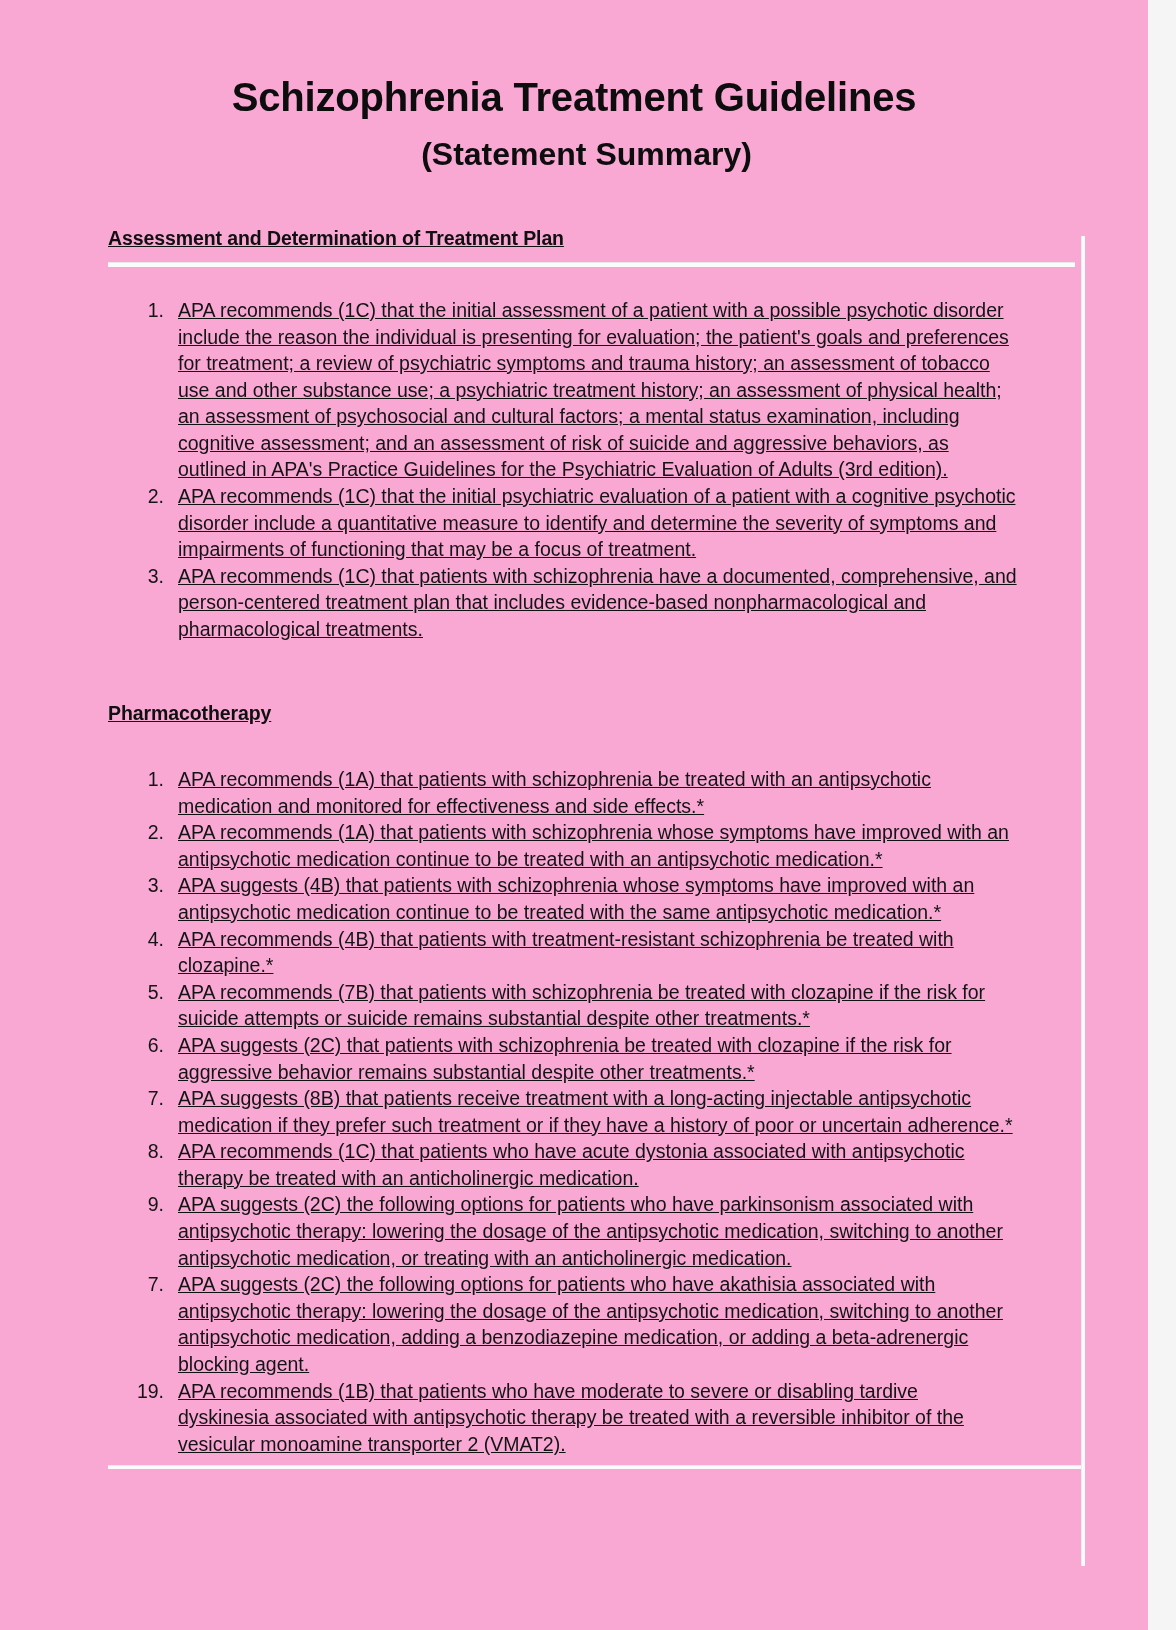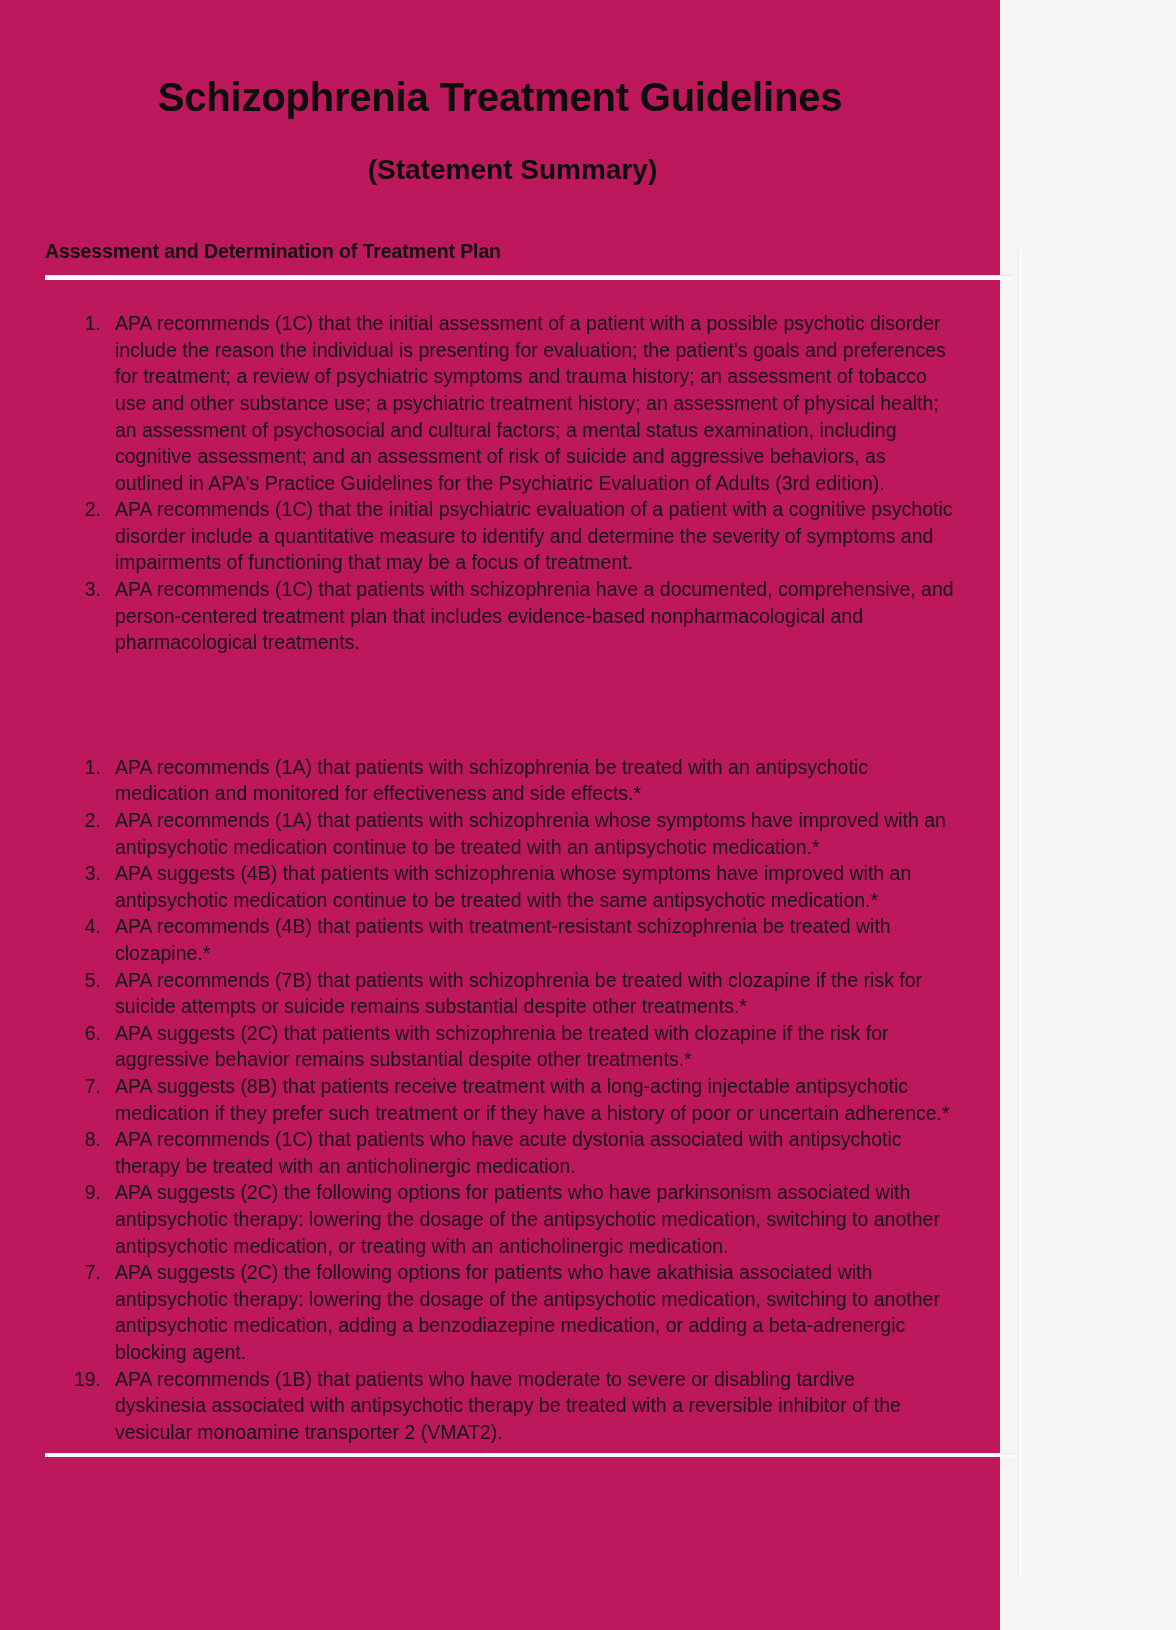--- a/index.html
+++ b/index.html
@@ -12,45 +12,45 @@
     width: 1176px;
     height: 1630px;
     font-family: "Liberation Sans", sans-serif;
     color: #111111;
     -webkit-font-smoothing: antialiased;
     overflow: hidden;
     position: relative;
   }
 
   .page {
-    width: 1000px;
+    width: 1148px;
     height: 1630px;
-    background: #be185d;
+    background: #f9a8d4;
     box-sizing: border-box;
     position: relative;
   }
 
   
   .title-block {
     padding-top: 74px;
     text-align: center;
   }
   .doc-title {
     font-size: 40px;
     font-weight: bold;
     letter-spacing: -0.2px;
     color: #0d0d0d;
     margin: 0;
     line-height: 1.18;
   }
   .doc-subtitle {
-    font-size: 28px;
+    font-size: 32px;
     font-weight: bold;
     color: #0d0d0d;
-    margin: 32px 0 0 0;
+    margin: 14px 0 0 0;
     line-height: 1.2;
     padding-left: 25px;
   }
 
   
   .content {
     position: relative;
     margin: 0 auto;
     width: 1022px;
     box-sizing: border-box;
@@ -74,20 +74,21 @@
     right: 2px;
     bottom: -12px;
     height: 3px;
     background: #fbfbfb;
     box-shadow: 0 -1px 0 0 #eaeaea;
   }
 
   .inner {
     padding-left: 45px;
     padding-right: 8px;
+    text-decoration: underline;
   }
 
   
   .section-heading {
     font-size: 19.5px;
     font-weight: bold;
     color: #101010;
     margin: 0;
     line-height: 1.3;
     letter-spacing: -0.1px;
@@ -167,20 +168,21 @@
           <li>
             <span class="marker">3.</span>
             <span class="item-text">APA recommends (1C) that patients with schizophrenia have a documented, comprehensive, and person-centered treatment plan that includes evidence-based nonpharmacological and pharmacological treatments.</span>
           </li>
         </ol>
       </div>
 
       <div class="section-gap-2"></div>
 
       <div>
+        <div class="section-heading">Pharmacotherapy</div>
         <div class="section-gap-3"></div>
 
         <ol class="guideline-list list-pharm">
           <li>
             <span class="marker">1.</span>
             <span class="item-text">APA recommends (1A) that patients with schizophrenia be treated with an antipsychotic medication and monitored for effectiveness and side effects.*</span>
           </li>
           <li>
             <span class="marker">2.</span>
             <span class="item-text">APA recommends (1A) that patients with schizophrenia whose symptoms have improved with an antipsychotic medication continue to be treated with an antipsychotic medication.*</span>

